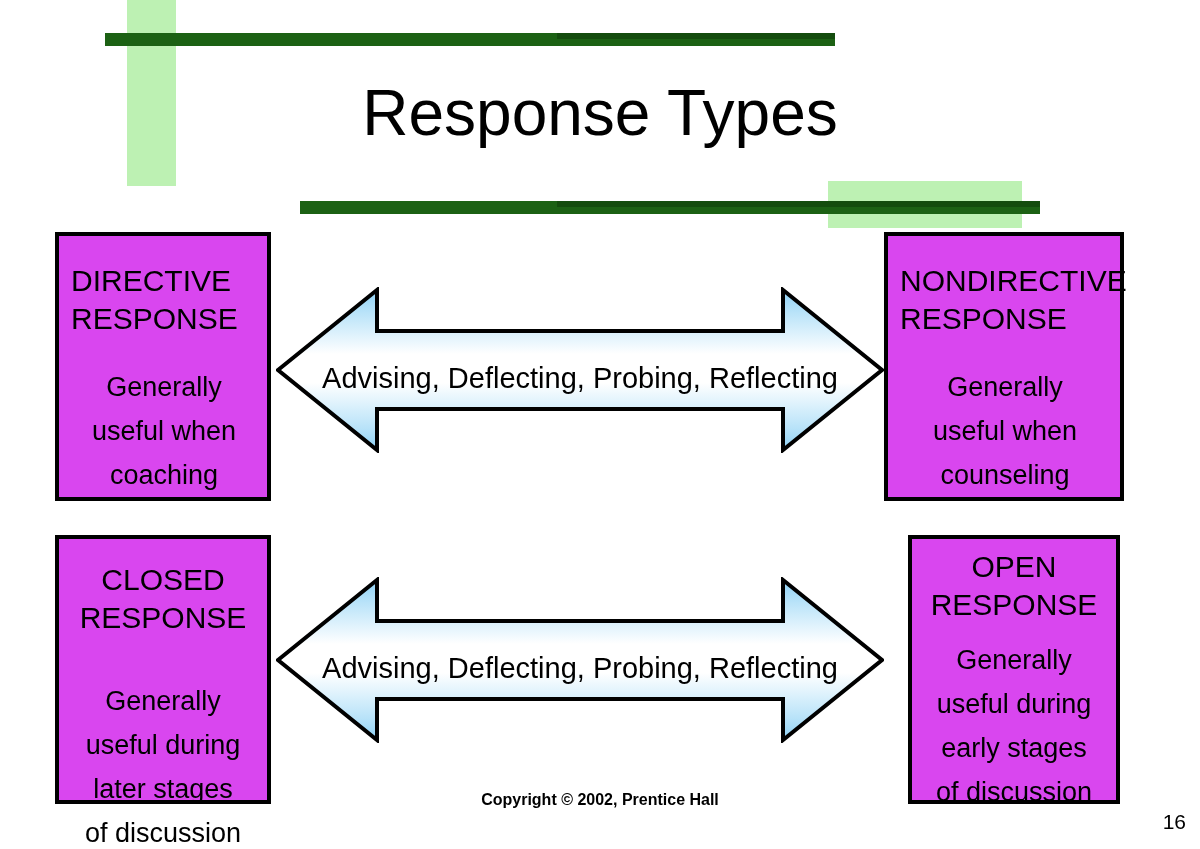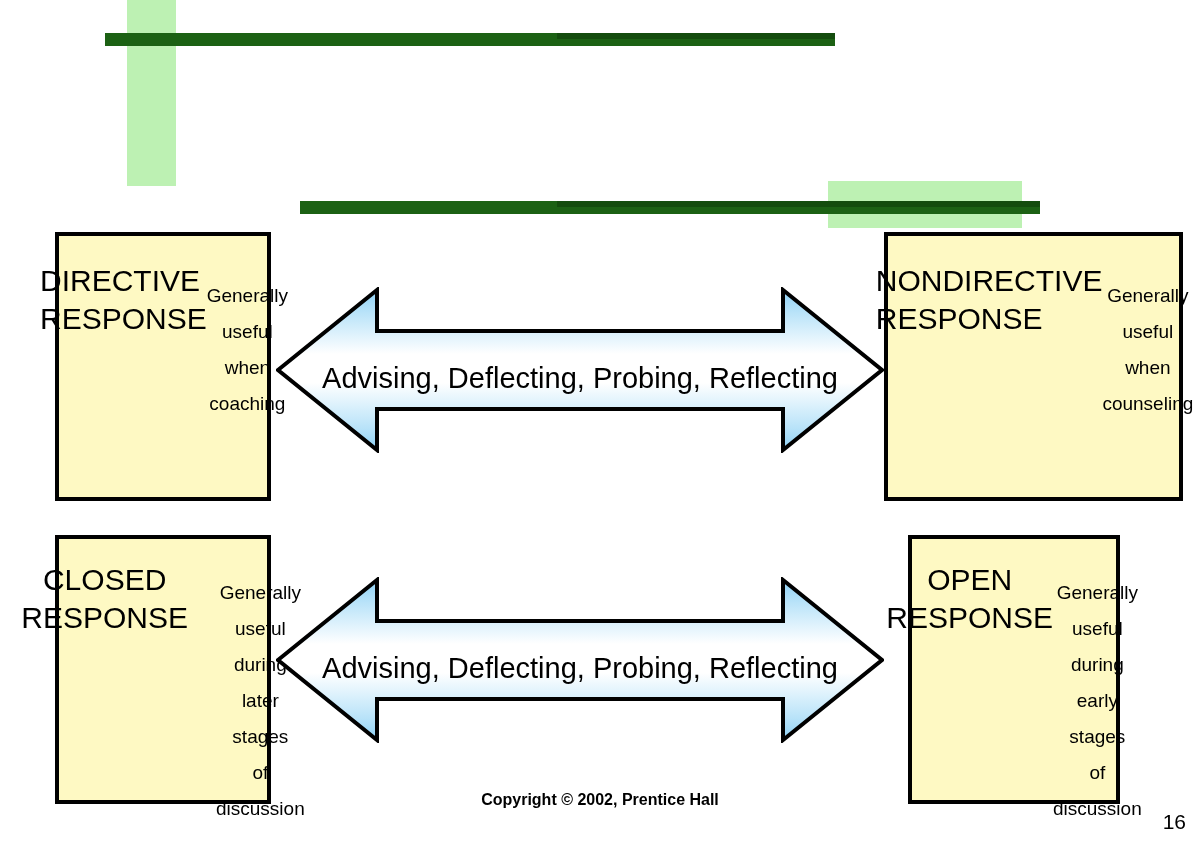--- a/index.html
+++ b/index.html
@@ -49,36 +49,36 @@
     line-height: 70px;
     color: #000000;
     font-family: "Liberation Sans", sans-serif;
     letter-spacing: 0px;
     font-weight: 400;
   }
 
   
   .gbox {
     position: absolute;
-    background: #fef9c3;
+    background: #d946ef;
     border: 4px solid #000000;
     box-sizing: border-box;
     color: #000000;
     display: flex;
-    flex-direction: row;
-    justify-content: center;
+    flex-direction: column;
+    justify-content: space-between;
   }
   .gbox .head {
     font-size: 30px;
     line-height: 38px;
     white-space: pre-line;
   }
   .gbox .body {
-    font-size: 19px;
-    line-height: 36px;
+    font-size: 27px;
+    line-height: 44px;
     text-align: center;
     white-space: pre-line;
   }
   .align-left .head { text-align: left; }
   .align-center .head { text-align: center; }
 
   
   .arrowwrap {
     position: absolute;
   }
@@ -123,20 +123,21 @@
 
   <div class="band-vert" style="left:127px; top:0px; width:49px; height:186px;"></div>
   <div class="band-horiz" style="left:828px; top:181px; width:194px; height:47px;"></div>
 
   <div class="rule" style="left:105px; top:33px; width:730px; height:13px;"></div>
   <div class="rule-shadow" style="left:557px; top:33px; width:278px; height:6px;"></div>
 
   <div class="rule" style="left:300px; top:201px; width:740px; height:13px;"></div>
   <div class="rule-shadow" style="left:557px; top:201px; width:483px; height:6px;"></div>
 
+  <div id="title">Response Types</div>
 
   <div class="gbox align-left" style="left:55px; top:232px; width:216px; height:269px; padding:26px 10px 0 12px;">
     <div class="head">DIRECTIVE
 RESPONSE</div>
     <div class="body" style="margin-top:16px;">Generally
 useful when
 coaching</div>
   </div>
 
   <div class="arrowwrap" style="left:276px; top:287px; width:608px; height:166px;">
@@ -149,21 +150,21 @@
           <stop offset="58%" stop-color="#ffffff"></stop>
           <stop offset="86%" stop-color="#b9e3f9"></stop>
           <stop offset="100%" stop-color="#8ed1f5"></stop>
         </linearGradient>
       </defs>
       <polygon points="2,83 101,3 101,44 507,44 507,3 606,83 507,163 507,122 101,122 101,163" fill="url(#arrowgrad1)" stroke="#000000" stroke-width="4" stroke-linejoin="miter"></polygon>
     </svg>
     <div class="arrow-label" style="top:66px;">Advising, Deflecting, Probing, Reflecting</div>
   </div>
 
-  <div class="gbox align-left" style="left:884px; top:232px; width:299px; height:269px; padding:26px 10px 0 12px;">
+  <div class="gbox align-left" style="left:884px; top:232px; width:240px; height:269px; padding:26px 10px 0 12px;">
     <div class="head">NONDIRECTIVE
 RESPONSE</div>
     <div class="body" style="margin-top:16px;">Generally
 useful when
 counseling</div>
   </div>
 
   <div class="gbox align-center" style="left:55px; top:535px; width:216px; height:269px; padding:22px 8px 0 8px;gap:28px;">
     <div class="head">CLOSED
 RESPONSE</div>
@@ -183,21 +184,21 @@
           <stop offset="58%" stop-color="#ffffff"></stop>
           <stop offset="86%" stop-color="#b9e3f9"></stop>
           <stop offset="100%" stop-color="#8ed1f5"></stop>
         </linearGradient>
       </defs>
       <polygon points="2,83 101,3 101,44 507,44 507,3 606,83 507,163 507,122 101,122 101,163" fill="url(#arrowgrad2)" stroke="#000000" stroke-width="4" stroke-linejoin="miter"></polygon>
     </svg>
     <div class="arrow-label" style="top:66px;">Advising, Deflecting, Probing, Reflecting</div>
   </div>
 
-  <div class="gbox align-center" style="left:908px; top:535px; width:212px; height:269px; padding:22px 6px 0 6px;">
+  <div class="gbox align-center" style="left:908px; top:535px; width:212px; height:269px; padding:9px 6px 0 6px;">
     <div class="head">OPEN
 RESPONSE</div>
     <div class="body" style="margin-top:14px;">Generally
 useful during
 early stages
 of discussion</div>
   </div>
 
   <div id="copyright">Copyright © 2002, Prentice Hall</div>
   <div id="pagenum">16</div>

